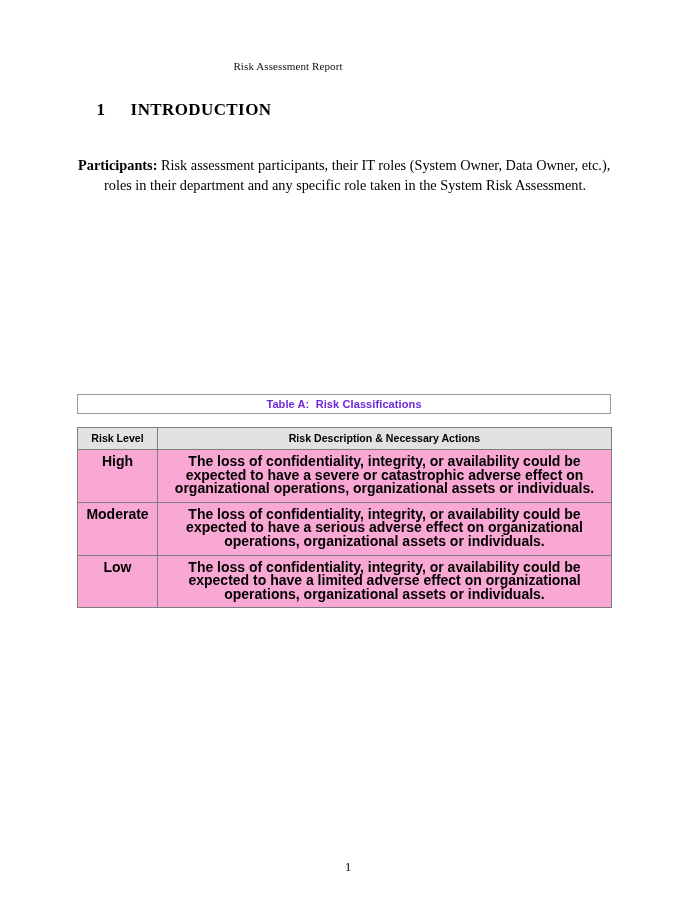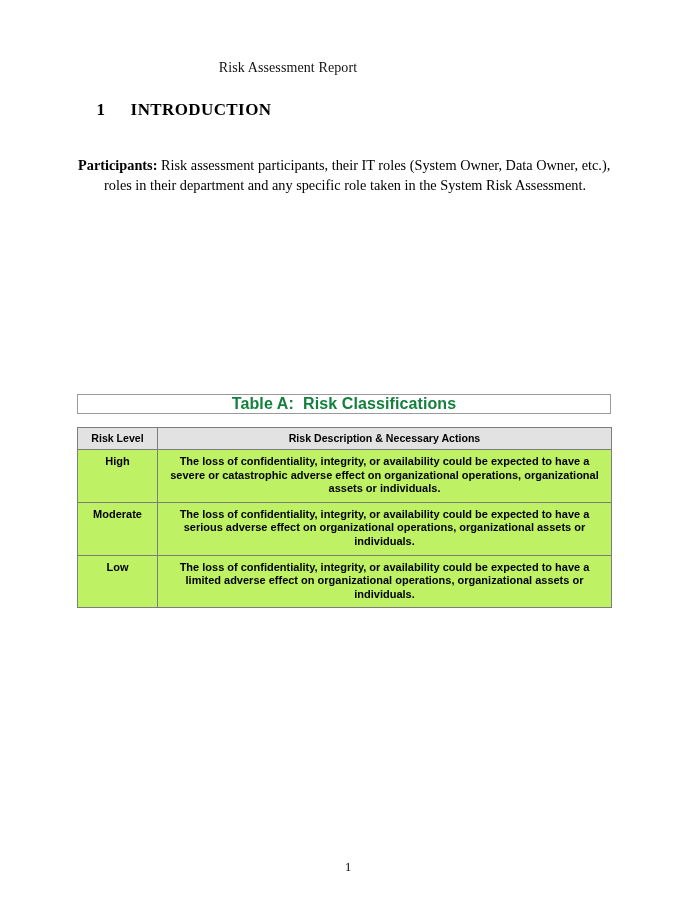--- a/index.html
+++ b/index.html
@@ -18,21 +18,21 @@
   }
 
   
   .running-header {
     position: absolute;
     left: 0;
     top: 60px;
     width: 576px;
     text-align: center;
     font-family: "Liberation Serif", "DejaVu Serif", serif;
-    font-size: 14px;
+    font-size: 11px;
     letter-spacing: 0.1px;
     color: #111;
   }
 
   
   .section-heading {
     position: absolute;
     left: 78px;
     top: 80px;
     font-family: "Liberation Serif", "DejaVu Serif", serif;
@@ -84,42 +84,42 @@
     box-sizing: border-box;
     border: 1px solid #9a9a9a;
     background: #ffffff;
     display: flex;
     align-items: center;
     justify-content: center;
   }
   .table-title-box .title-text {
     font-family: "Liberation Sans", "DejaVu Sans", sans-serif;
     font-weight: bold;
-    font-size: 16px;
+    font-size: 11px;
     letter-spacing: 0.1px;
     white-space: pre;
-    color: #15803d;
+    color: #6d28d9;
   }
 
   
   .risk-table {
     position: absolute;
     left: 77px;
     top: 427px;
     width: 534px;
     border-collapse: collapse;
     table-layout: fixed;
     font-family: "Liberation Sans", "DejaVu Sans", sans-serif;
-    background: #bef264;
+    background: #f9a8d4;
   }
   .risk-table th,
   .risk-table td {
     border: 1px solid #7d7d7d;
     vertical-align: top;
-    font-size: 11px;
+    font-size: 14px;
     line-height: 13.6px;
     font-weight: bold;
     color: #000;
   }
   .risk-table thead th {
     background: #e2e2e2;
     text-align: center;
     padding: 3px 4px 3px 4px;
     font-size: 10.6px;
     vertical-align: middle;

